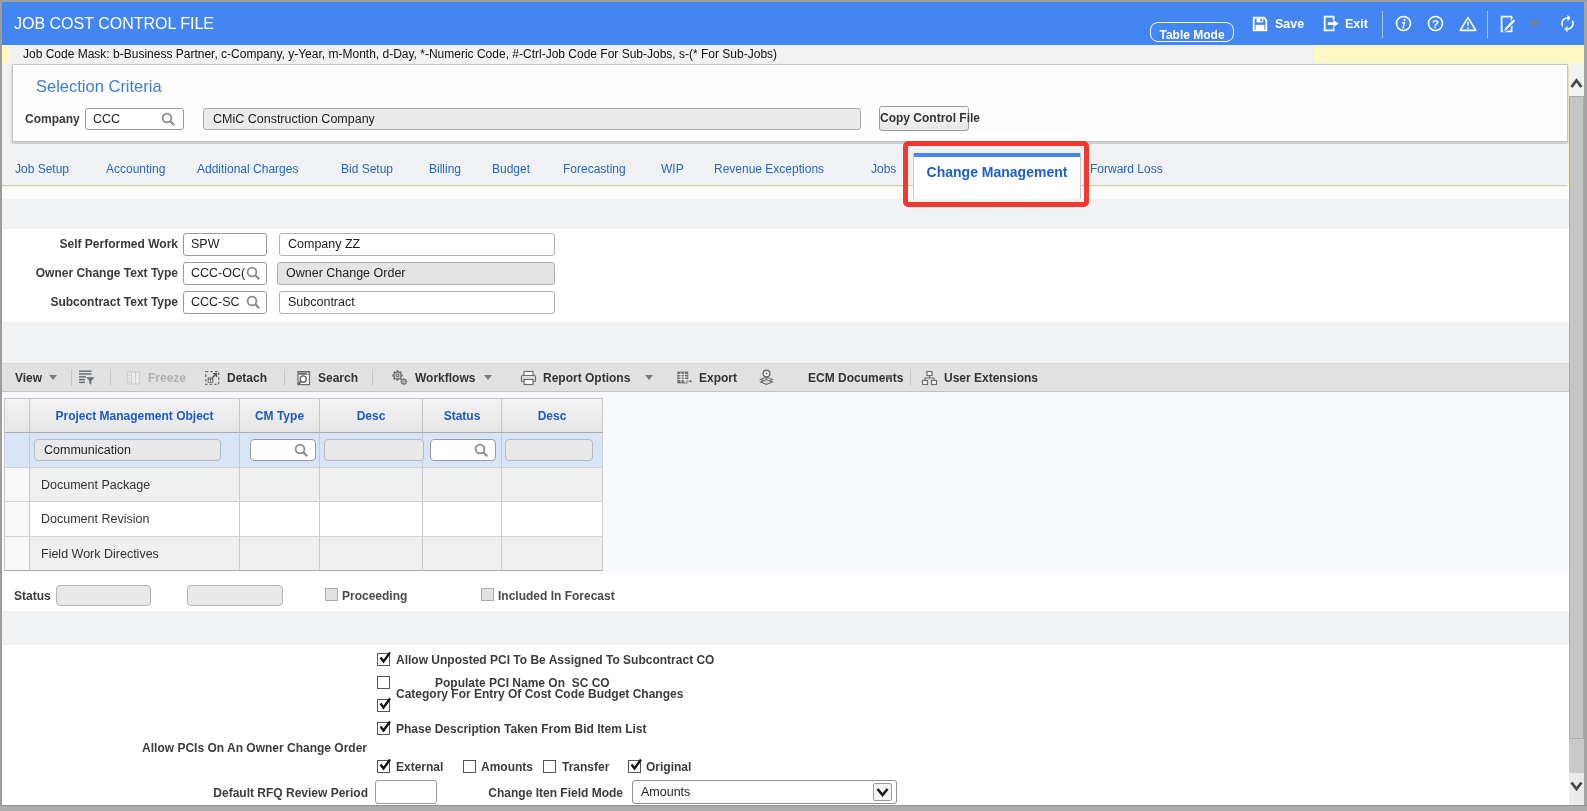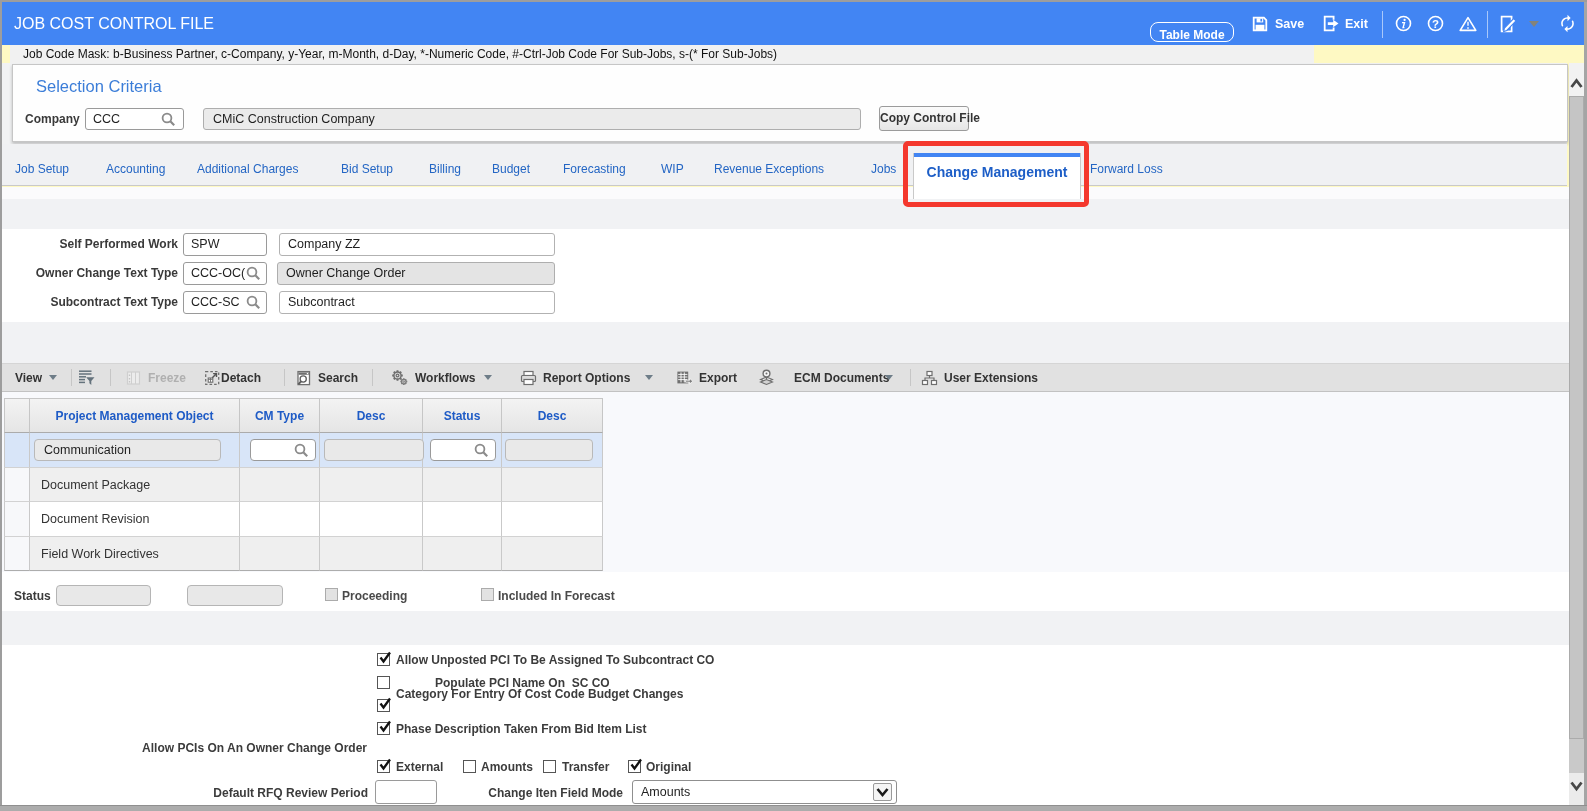--- a/index.html
+++ b/index.html
@@ -215,21 +215,21 @@
       </div>
     <div class="titem" style="left:202px;">
         <span id="ic-detach">
           <svg width="17" height="16" viewBox="0 0 17 16" style="display:block">
             <rect x="1.7" y="1.7" width="13" height="12.6" fill="none" stroke="#6f6f6f" stroke-width="1.3" stroke-dasharray="2.6 2"></rect>
             <rect x="4.2" y="8" width="4.6" height="4.2" fill="#fff" stroke="#6f6f6f" stroke-width="1.1"></rect>
             <path d="M4.2 9.4 h4.6 M6.5 8 v4.2" stroke="#6f6f6f" stroke-width="0.9"></path>
             <path d="M8.3 7.8 L12.3 3.8 M12.5 7 V3.6 H9.1" fill="none" stroke="#555" stroke-width="1.4"></path>
           </svg>
         </span>
-        <span style="">Detach</span>
+        <span style="margin-left:6px;">Detach</span>
       </div>
     <div class="tsep" style="left:282px;"></div>
     <div class="titem" style="left:294px;">
         <span id="ic-search">
           <svg width="16" height="16" viewBox="0 0 16 16" style="display:block">
             <rect x="2" y="1.6" width="11.5" height="13" fill="#fff" stroke="#6f6f6f" stroke-width="1.3"></rect>
             <rect x="2.6" y="2.4" width="10.2" height="2.4" fill="#6f6f6f"></rect>
             <rect x="10.8" y="2.9" width="1.3" height="1.3" fill="#fff"></rect>
             <circle cx="7.2" cy="9" r="3.1" fill="none" stroke="#5e5e5e" stroke-width="1.3"></circle>
             <path d="M5 11.4 L2.4 14.4" stroke="#5e5e5e" stroke-width="2"></path>
@@ -286,21 +286,21 @@
     <div class="titem" style="left:756px;">
         <span id="ic-ecm">
           <svg width="17" height="17" viewBox="0 0 17 17" style="display:block">
             <path d="M2.5 10.5 L8.5 8 L14.5 10.5 L8.5 13 z" fill="#e8e8e8" stroke="#6e6e6e" stroke-width="1.1"></path>
             <path d="M2.5 13 L8.5 10.5 L14.5 13 L8.5 15.5 z" fill="#d2d2d2" stroke="#6e6e6e" stroke-width="1.1"></path>
             <circle cx="8.5" cy="4.6" r="3.4" fill="#f5f5f5" stroke="#6e6e6e" stroke-width="1.4"></circle>
             <circle cx="8.5" cy="4.6" r="1" fill="#6e6e6e"></circle>
             <path d="M8.5 8 v2" stroke="#6e6e6e" stroke-width="1.4"></path>
           </svg>
         </span>
-        <span style="margin-left:8px;padding-left:11px;">ECM Documents</span>
+        <span style="margin-left:22px;padding-left:11px;">ECM Documents</span>
       </div>
     <div class="titem" style="left:883px;">
         <span class="caret"></span>
       </div>
     <div class="tsep" style="left:908px;"></div>
     <div class="titem" style="left:919px;">
         <span id="ic-user">
           <svg width="17" height="16" viewBox="0 0 17 16" style="display:block">
             <rect x="6" y="1.5" width="5" height="4" fill="#fff" stroke="#6e6e6e" stroke-width="1.2"></rect>
             <rect x="1.5" y="10.5" width="5" height="4" fill="#fff" stroke="#6e6e6e" stroke-width="1.2"></rect>

